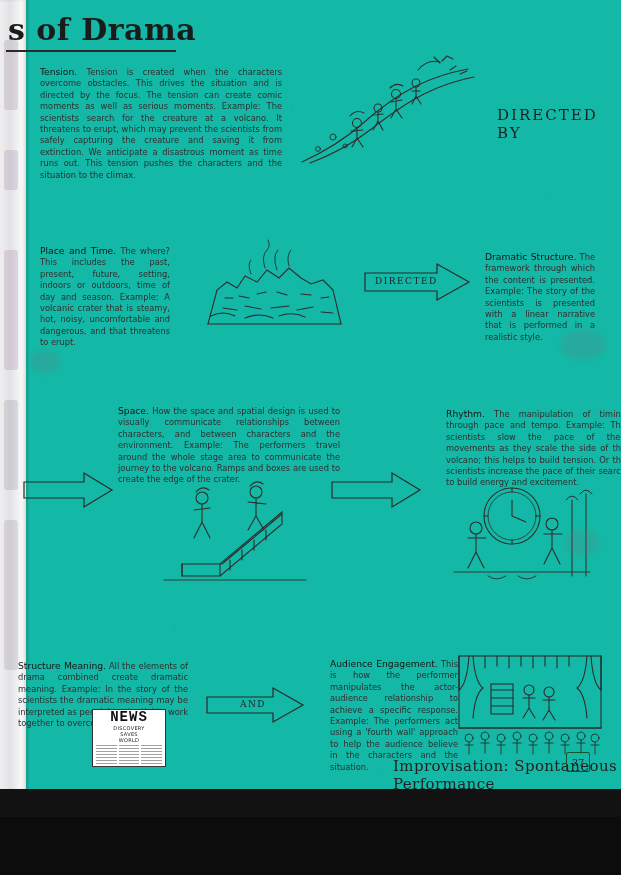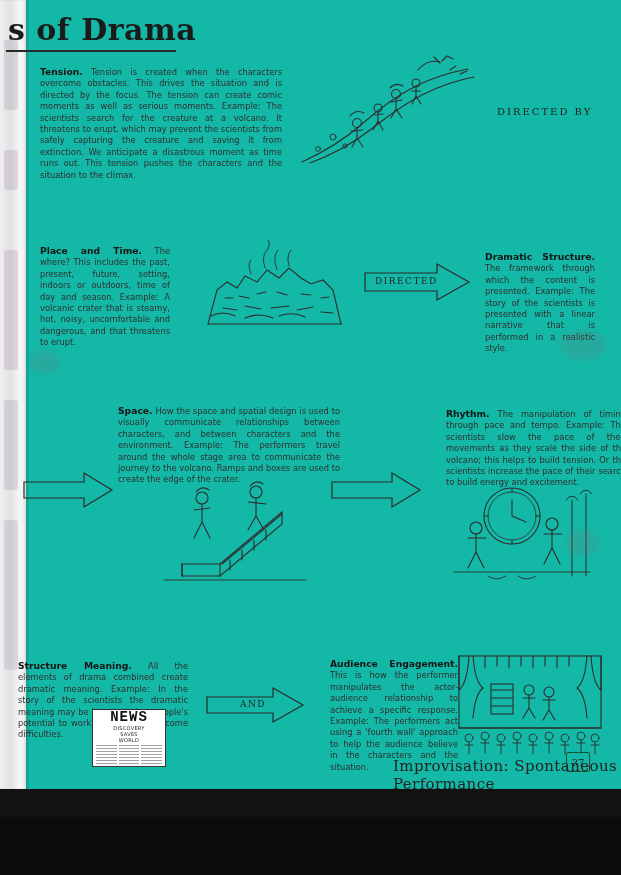--- a/index.html
+++ b/index.html
@@ -54,30 +54,30 @@
     font-family:"DejaVu Serif", serif;
     font-size:30px;font-weight:bold;letter-spacing:.5px;
     color:#1b1b1b;
     white-space:nowrap;
   }
   .title-rule{
     position:absolute;left:6px;top:50px;width:170px;height:2px;background:#2a2a2a;
   }
   
   .blk{position:absolute;font-size:8.3px;line-height:11.4px;color:#2f2f2f;text-align:justify;}
-  .blk b,.blk .lead{font-weight:bold;color:#151515;}
+  .blk b,.blk .lead{font-weight:normal;color:#151515;}
   .blk .lead{font-size:9.2px;}
   
   .hand{
     font-family:"DejaVu Serif", serif;
     letter-spacing:2px;
     color:#1e1e1e;
   }
   .directed{
-    position:absolute;left:497px;top:106px;font-size:10px;
+    position:absolute;left:497px;top:106px;font-size:15px;
   }
   .footer-note{
     position:absolute;left:393px;top:757px;
     font-family:"DejaVu Serif", serif;
     font-size:15px;color:#222;letter-spacing:.4px;
   }
   .page-num{
     position:absolute;left:566px;top:752px;
     width:22px;height:18px;border:1px solid #14532d;border-radius:2px;
     font-family:"DejaVu Serif", serif;font-size:10px;color:#222;

